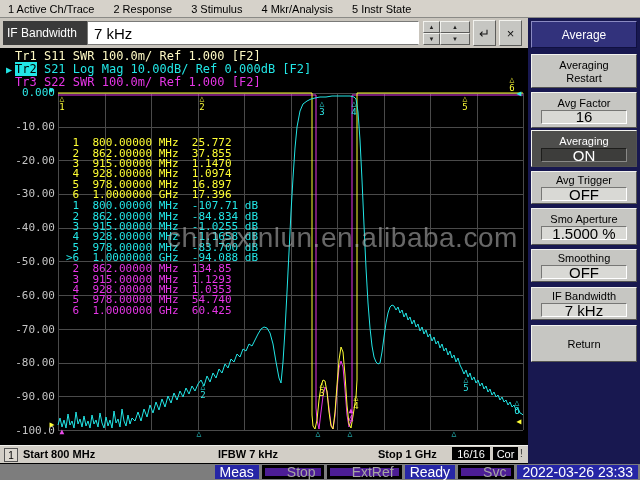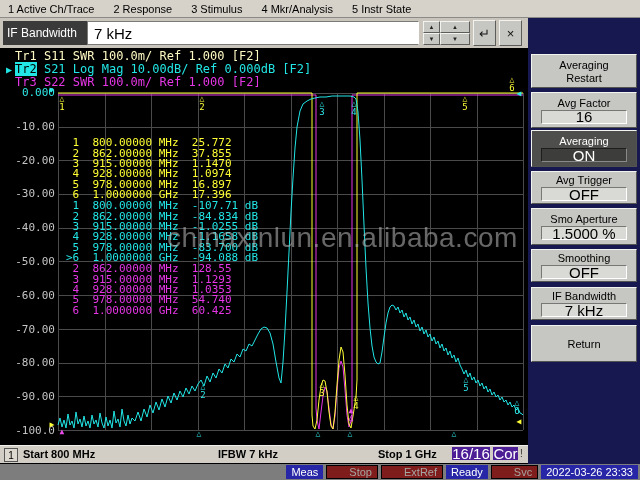--- a/index.html
+++ b/index.html
@@ -59,30 +59,30 @@
   .watermark{position:absolute;left:167px;top:222px;font-size:28px;letter-spacing:.5px;
              color:rgba(178,178,178,.58);font-family:"Liberation Sans",sans-serif;z-index:30;}
   
   .chanbar{position:absolute;left:0;top:445px;width:528px;height:17px;background:#d2cec6;
            border-top:1px solid #efefeb;font-size:11px;color:#000;}
   .chan-num{position:absolute;left:4px;top:2px;width:12px;height:12px;border:1px solid #555;
             display:flex;align-items:center;justify-content:center;font-size:10px;background:#dcd8d0;}
   .chan-start{position:absolute;left:23px;top:2px;font-weight:bold;}
   .chan-ifbw{position:absolute;left:218px;top:2px;font-weight:bold;}
   .chan-stop{position:absolute;left:378px;top:2px;font-weight:bold;}
-  .bluebox{position:absolute;top:1px;height:13px;background:#4c1d95;color:#fff;
-           display:flex;align-items:center;justify-content:center;font-size:15px;box-sizing:border-box;}
+  .bluebox{position:absolute;top:1px;height:13px;background:#000000;color:#fff;
+           display:flex;align-items:center;justify-content:center;font-size:11px;box-sizing:border-box;}
   .chan-alert{position:absolute;left:520px;top:2px;font-size:10px;color:#333;}
   
   .statusbar{position:absolute;left:0;top:464px;width:640px;height:16px;background:#7d7d7d;
              display:flex;align-items:center;justify-content:flex-end;gap:3px;
-             padding-right:2px;box-sizing:border-box;font-size:11px;}
+             padding-right:2px;box-sizing:border-box;font-size:14px;}
   .stitem{height:14px;display:flex;align-items:center;justify-content:center;padding:0 5px;}
   .stitem.on{background:#2626a6;color:#fff;}
-  .stitem.off{background:#7f1d1d;color:#a5a5a1;border:1px solid #000000;box-sizing:border-box;padding-left:22px;}
+  .stitem.off{background:#4c1d95;color:#a5a5a1;border:3px solid #000000;box-sizing:border-box;padding-left:22px;}
 </style>
 </head>
 <body>
 
 <div id="screen">
 
   <div class="menubar">
     <span>1 Active Ch/Trace</span>
     <span>2 Response</span>
     <span>3 Stimulus</span>
@@ -178,21 +178,21 @@
     </div>
 
   <div class="mtable" style="top:107px;color:#ffff33;">
     
   <div> 1  800.00000 MHz  25.772</div><div> 2  862.00000 MHz  37.855</div><div> 3  915.00000 MHz  1.1470</div><div> 4  928.00000 MHz  1.0974</div><div> 5  978.00000 MHz  16.897</div><div> 6  1.0000000 GHz  17.396</div></div>
   <div class="mtable" style="top:170px;color:#22e6e6;">
     
   <div> 1  800.00000 MHz  -107.71 dB</div><div> 2  862.00000 MHz  -84.834 dB</div><div> 3  915.00000 MHz  -1.0255 dB</div><div> 4  928.00000 MHz  -1.1658 dB</div><div> 5  978.00000 MHz  -83.700 dB</div><div>&gt;6  1.0000000 GHz  -94.088 dB</div></div>
   <div class="mtable" style="top:233px;color:#e636e6;">
     
-  <div> 2  862.00000 MHz  128.55</div><div> 3  915.00000 MHz  1.1293</div><div> 4  928.00000 MHz  1.0353</div><div> 5  978.00000 MHz  54.740</div><div> 6  1.0000000 GHz  60.425</div></div>
+  <div> 2  862.00000 MHz  134.85</div><div> 3  915.00000 MHz  1.1293</div><div> 4  928.00000 MHz  1.0353</div><div> 5  978.00000 MHz  54.740</div><div> 6  1.0000000 GHz  60.425</div></div>
 
   <div>
 
   <div class="gmark" style="left: 62px; top: 95px; color: rgb(255, 255, 56);">
         <span class="gl">△</span>
         <span class="gn">1</span>
       </div>
       <div class="gmark" style="left: 202px; top: 95px; color: rgb(255, 255, 56);">
         <span class="gl">△</span>
         <span class="gn">2</span>
@@ -271,20 +271,21 @@
       </div>
       <div class="gmark" style="left: 62px; top: 428px; color: rgb(232, 74, 232);">
         <span class="gl">▲</span>
         <span class="gn"></span>
       </div>
     </div>
 
   <div class="watermark">chinaxinlun.en.alibaba.com</div>
 
   <div class="sidebar">
+    <div class="sk-title" style="top:3px;height:27px;">Average</div>
     <div class="skbtn" style="top:36px;height:34px;">
       <div>Averaging</div>
       <div>Restart</div>
     </div>
     <div class="skbtn" style="top:74px;height:36px;">
       <div>Avg Factor</div>
       <div class="skval">16</div>
     </div>
     <div class="skbtn active" style="top:112px;height:37px;">
       <div>Averaging</div>

